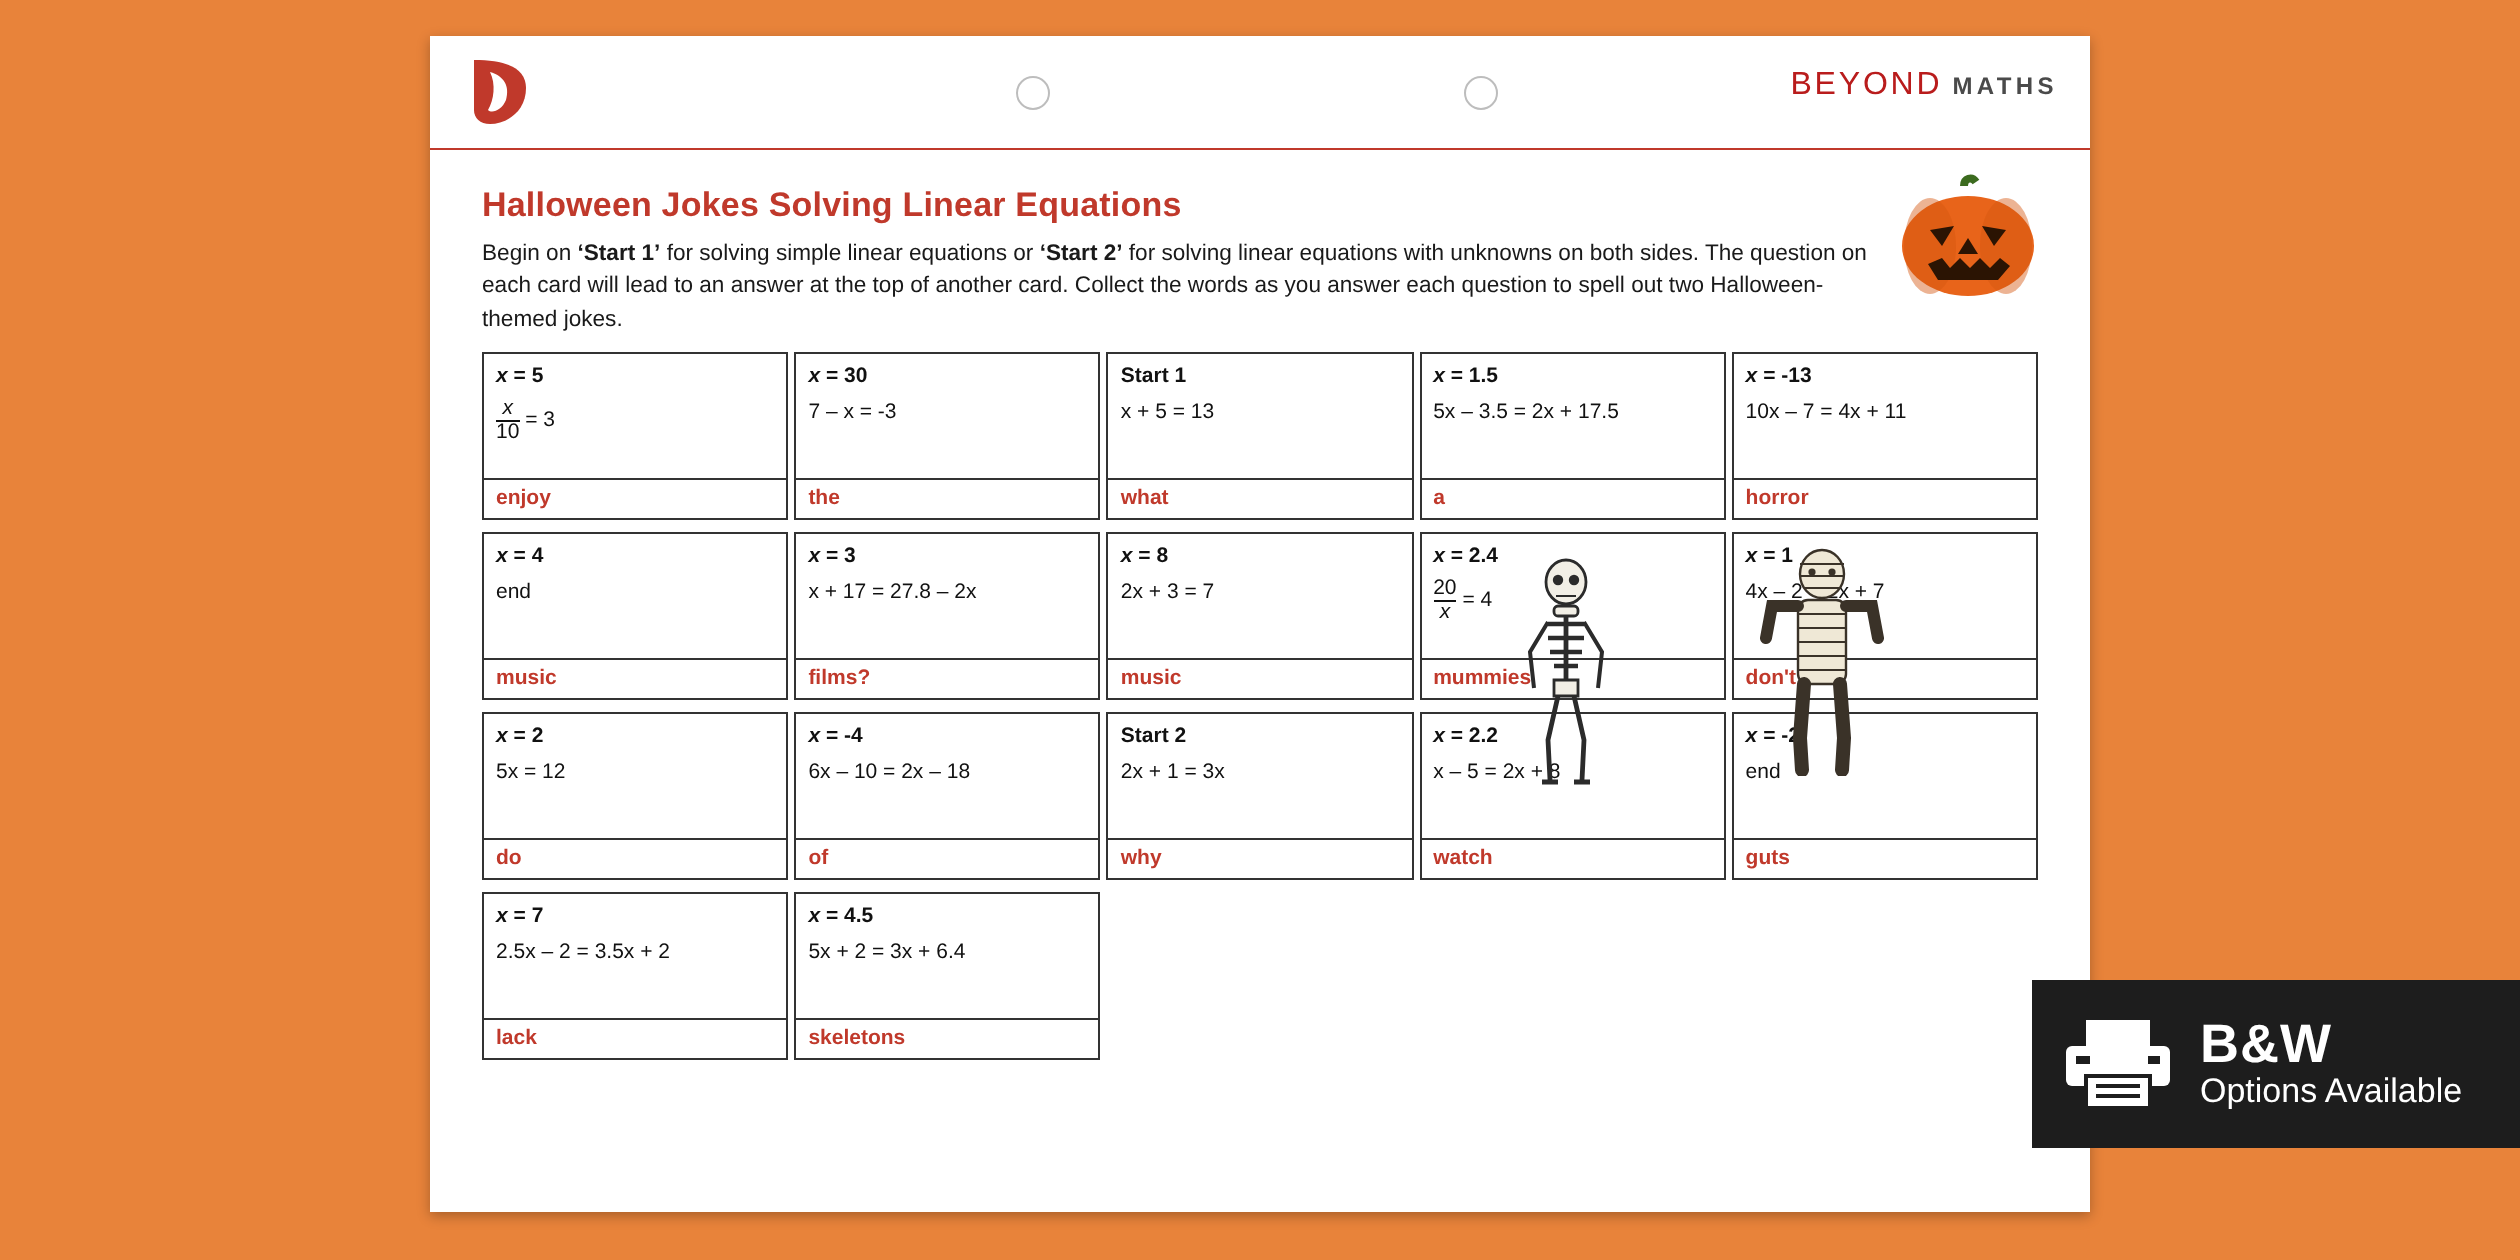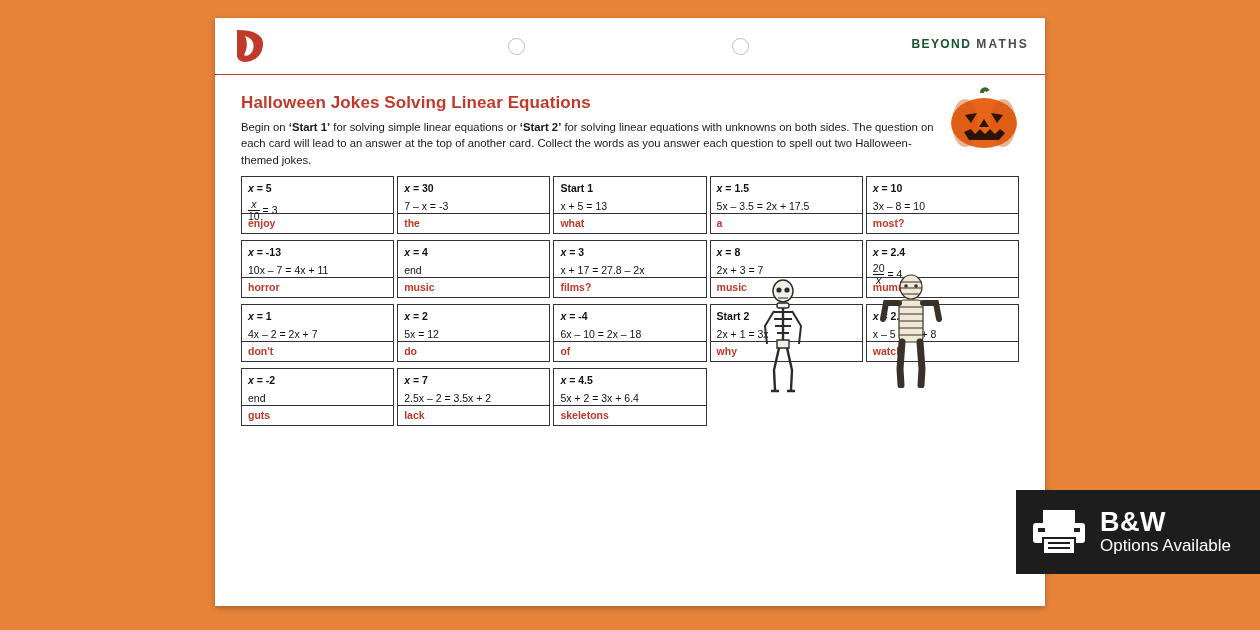--- a/index.html
+++ b/index.html
@@ -51,24 +51,24 @@
   .punch.p1 { left: 293px; }
   .punch.p2 { left: 517px; }
   .brand {
     position: absolute;
     right: 16px;
     top: 16px;
     text-align: right;
     white-space: nowrap;
   }
   .brand .b1 {
-    font-size: 12px;
-    font-weight: bold;
+    font-size: 16px;
+    font-weight: normal;
     letter-spacing: 1.4px;
-    color: #14532d;
+    color: #b91c1c;
   }
   .brand .b2 {
     font-size: 12px;
     font-weight: bold;
     letter-spacing: 2.2px;
     color: #4a4a4a;
     margin-left: 5px;
   }
   
   #title-block {
@@ -103,21 +103,21 @@
     left: 26px;
     top: 158px;
     width: 778px;
     display: grid;
     grid-template-columns: repeat(5, 1fr);
     gap: 6px 3px;
   }
   .card {
     border: 1px solid #333;
     background: #fff;
-    height: 58px;
+    height: 84px;
     position: relative;
     box-sizing: border-box;
   }
   .card .ans {
     font-size: 10.5px;
     font-weight: bold;
     color: #111;
     padding: 5px 6px 0 6px;
     font-style: normal;
   }
@@ -236,25 +236,20 @@
       </div>
       <div class="card">
         <div class="ans">Start 1</div>
         <div class="eq">x + 5 = 13</div>
         <div class="word">what</div>
       </div>
       <div class="card">
         <div class="ans"><i>x</i> <span>= 1.5</span></div>
         <div class="eq">5x – 3.5 = 2x + 17.5</div>
         <div class="word">a</div>
-      </div>
-      <div class="card">
-        <div class="ans"><i>x</i> <span>= 10</span></div>
-        <div class="eq">3x – 8 = 10</div>
-        <div class="word">most?</div>
       </div>
 
       <div class="card">
         <div class="ans"><i>x</i> <span>= -13</span></div>
         <div class="eq">10x – 7 = 4x + 11</div>
         <div class="word">horror</div>
       </div>
       <div class="card">
         <div class="ans"><i>x</i> <span>= 4</span></div>
         <div class="eq">end</div>

